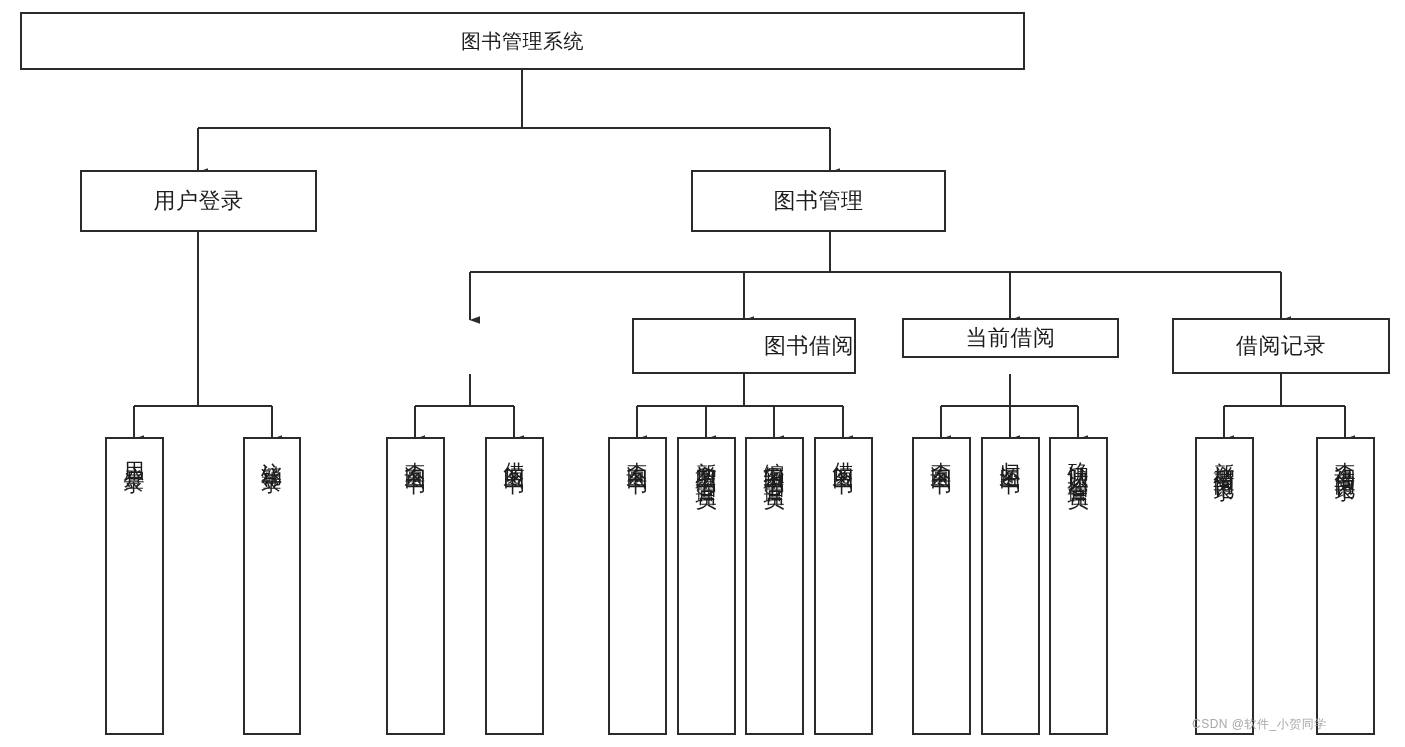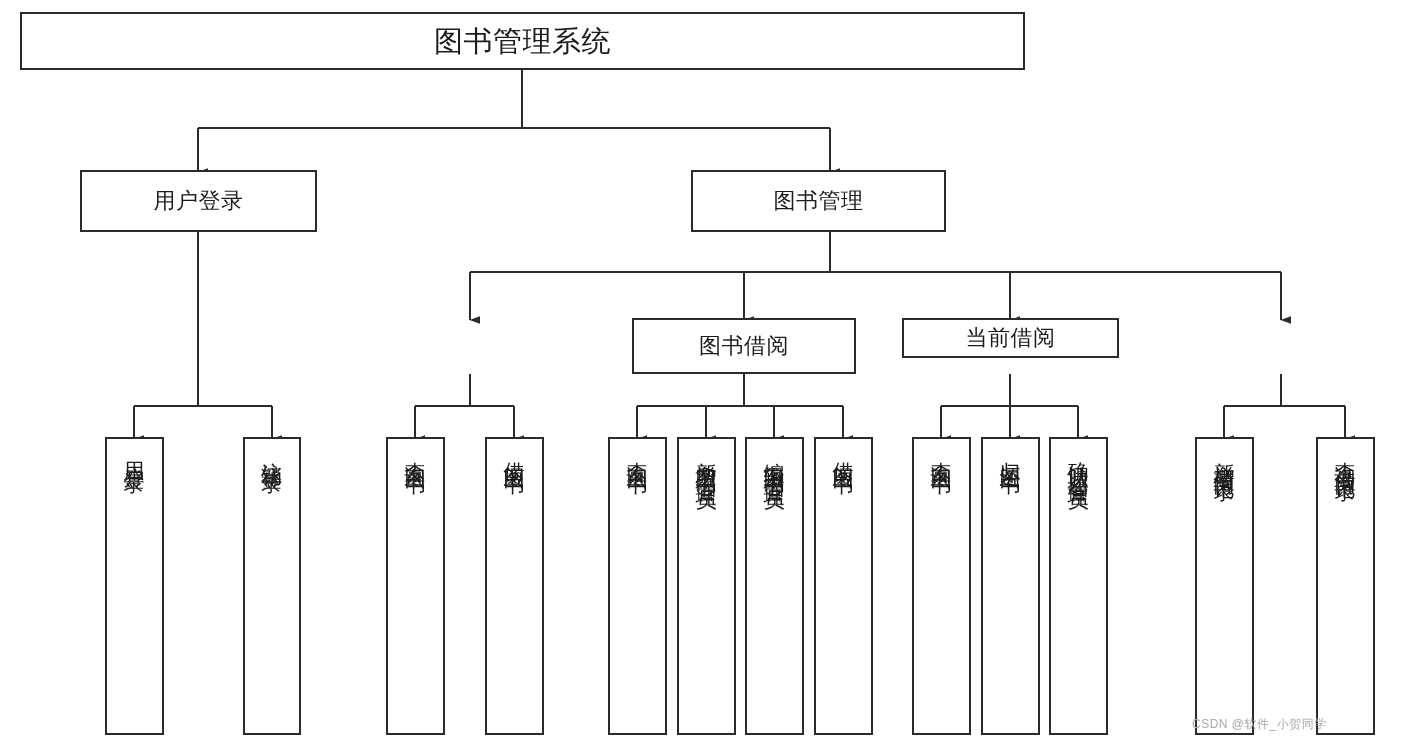--- a/index.html
+++ b/index.html
@@ -43,21 +43,21 @@
     line-height: 1.05;
     color: #1c1c1c;
     white-space: pre;
   }
   
   .node.horiz .label {
     font-size: 22px;
     letter-spacing: 0.5px;
   }
   .node.root .label {
-    font-size: 29px;
+    font-size: 20px;
   }
   
   .node.vert {
     align-items: flex-start;
     justify-content: center;
     padding-top: 6px;
   }
   .node.vert .label {
     writing-mode: vertical-rl;
     text-orientation: upright;
@@ -132,25 +132,28 @@
     <span class="label">图书管理系统</span>
   </div>
 
   <div class="node horiz" style="left: 80px; top: 170px; width: 237px; height: 62px;">
     <span class="label">用户登录</span>
   </div>
   <div class="node horiz" style="left: 691px; top: 170px; width: 255px; height: 62px;">
     <span class="label">图书管理</span>
   </div>
 
-  <div class="node horiz" style="left: 632px; top: 318px; width: 224px; height: 56px;">
+  <div class="node horiz" style="left: 632px; top: 318px; width: 224px; height: 56px; justify-content: flex-end;">
     <span class="label">图书借阅</span>
   </div>
   <div class="node horiz" style="left: 902px; top: 318px; width: 217px; height: 40px;">
     <span class="label">当前借阅</span>
+  </div>
+  <div class="node horiz" style="left: 1172px; top: 318px; width: 218px; height: 56px;">
+    <span class="label">借阅记录</span>
   </div>
 
   <div class="node vert" style="left: 105px; top: 437px; width: 59px; height: 298px;">
     <span class="label">用户登录</span>
   </div>
   <div class="node vert" style="left: 243px; top: 437px; width: 58px; height: 298px;">
     <span class="label">注销登录</span>
   </div>
   <div class="node vert" style="left: 386px; top: 437px; width: 59px; height: 298px;">
     <span class="label">查询图书</span>

